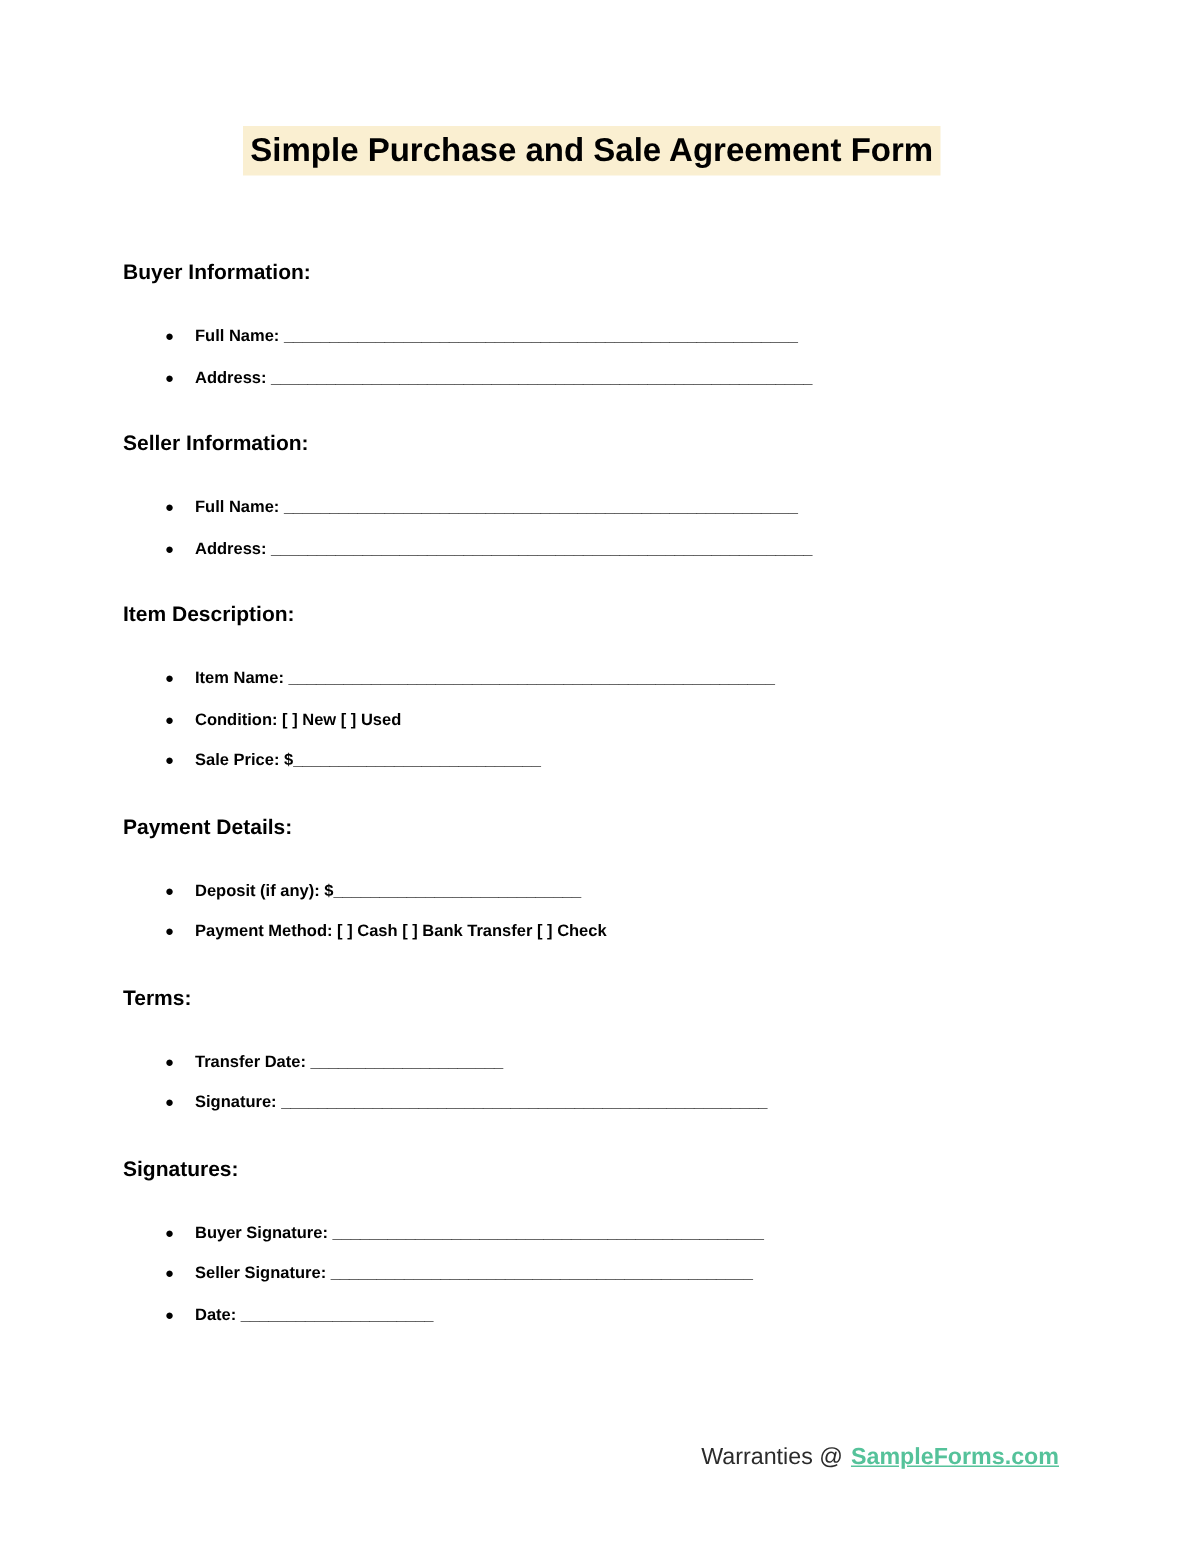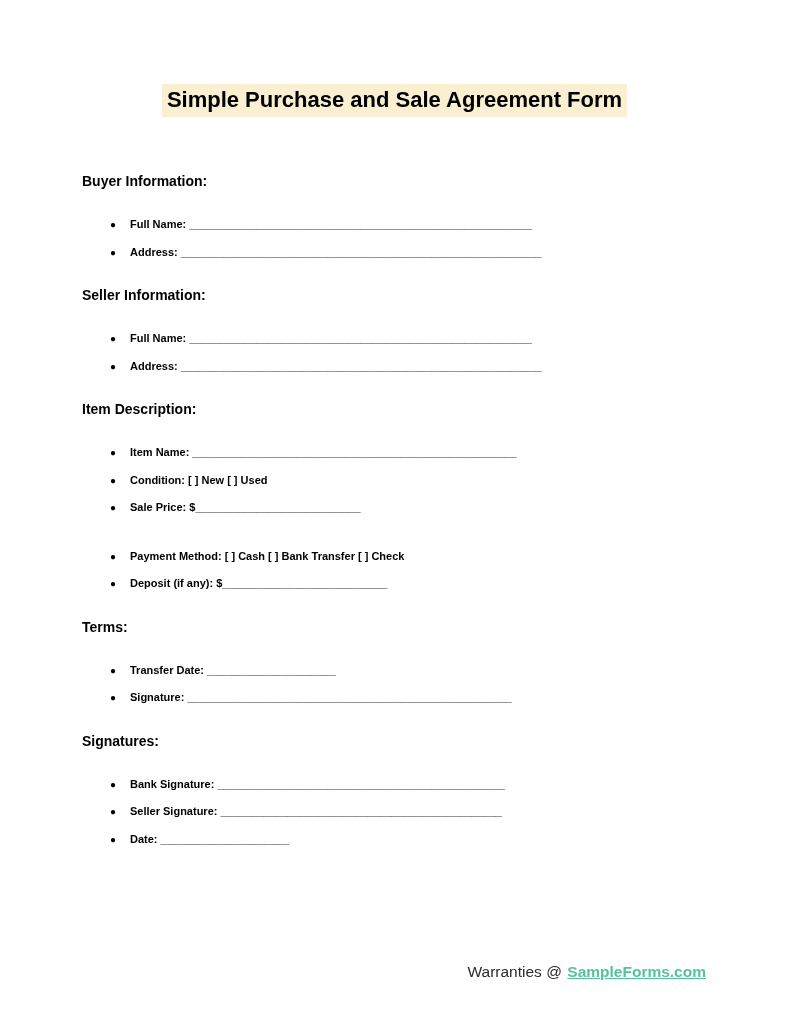--- a/index.html
+++ b/index.html
@@ -95,34 +95,35 @@
       <li>Address: ___________________________________________________________</li>
     </ul>
 
     <h2 class="sec">Item Description:</h2>
     <ul class="items">
       <li>Item Name: _____________________________________________________</li>
       <li>Condition: [ ] New [ ] Used</li>
       <li>Sale Price: $___________________________</li>
     </ul>
 
+    <h2 class="sec">Payment Details:</h2>
     <ul class="items">
+      <li>Deposit (if any): $___________________________</li>
       <li>Payment Method: [ ] Cash [ ] Bank Transfer [ ] Check</li>
-      <li>Deposit (if any): $___________________________</li>
     </ul>
 
     <h2 class="sec">Terms:</h2>
     <ul class="items">
       <li>Transfer Date: _____________________</li>
       <li>Signature: _____________________________________________________</li>
     </ul>
 
     <h2 class="sec">Signatures:</h2>
     <ul class="items">
-      <li>Bank Signature: _______________________________________________</li>
+      <li>Buyer Signature: _______________________________________________</li>
       <li>Seller Signature: ______________________________________________</li>
       <li>Date: _____________________</li>
     </ul>
 
   </div>
 
   <div class="footer">
     <span>Warranties @</span><a href="#" style="color: rgb(85, 194, 154); text-decoration-color: rgb(85, 194, 154);">SampleForms.com</a>
   </div>
 

